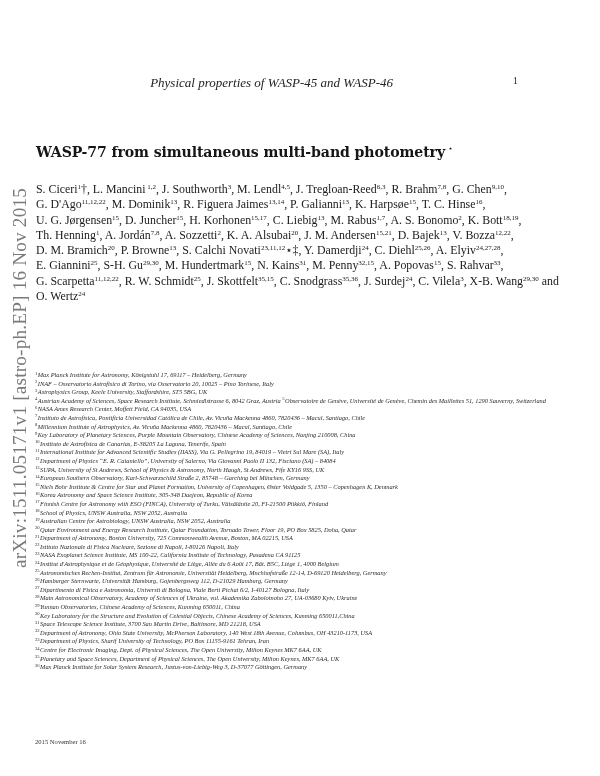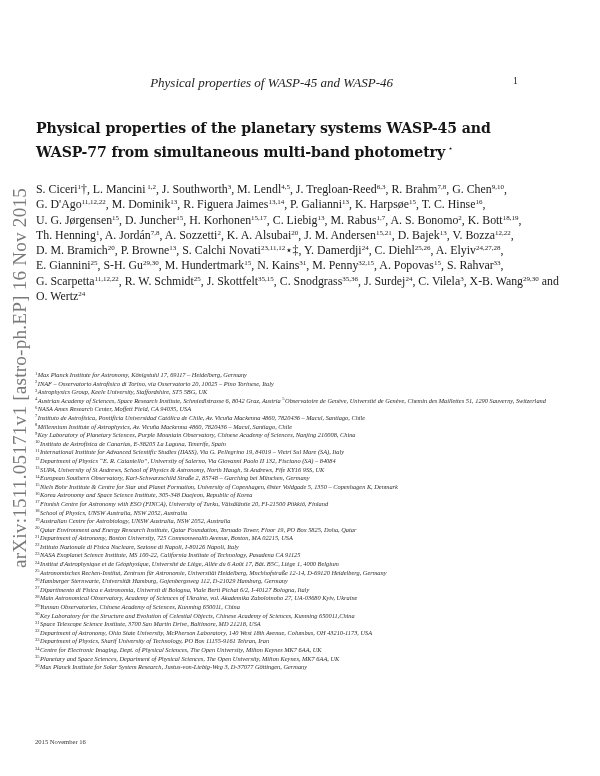--- a/index.html
+++ b/index.html
@@ -51,21 +51,21 @@
 <div>
 
   <div class="arxiv-stamp">
     <span>arXiv:1511.05171v1  [astro-ph.EP]  16 Nov 2015</span>
   </div>
 
   <div class="running-head">Physical properties of WASP-45 and WASP-46</div>
   <div class="page-number">1</div>
 
   <h1 class="title" style="margin:0;">
-    <span>Physical properties of the planetary systems WASP-45 and</span><br>
+    <br>
     <span>WASP-77 from simultaneous multi-band photometry</span><sup>⋆</sup>
   </h1>
 
   <div class="authors" id="authors"><span class="author"><span>S. Ciceri</span><sup>1</sup><span>†</span></span><span>, </span><span class="author"><span>L. Mancini</span><sup> 1,2</sup></span><span>, </span><span class="author"><span>J. Southworth</span><sup>3</sup></span><span>, </span><span class="author"><span>M. Lendl</span><sup>4,5</sup></span><span>, </span><span class="author"><span>J. Tregloan-Reed</span><sup>6,3</sup></span><span>, </span><span class="author"><span>R. Brahm</span><sup>7,8</sup></span><span>, </span><span class="author"><span>G. Chen</span><sup>9,10</sup></span><span>, </span><span class="author"><span>G. D'Ago</span><sup>11,12,22</sup></span><span>, </span><span class="author"><span>M. Dominik</span><sup>13</sup></span><span>, </span><span class="author"><span>R. Figuera Jaimes</span><sup>13,14</sup></span><span>, </span><span class="author"><span>P. Galianni</span><sup>13</sup></span><span>, </span><span class="author"><span>K. Harpsøe</span><sup>15</sup></span><span>, </span><span class="author"><span>T. C. Hinse</span><sup>16</sup></span><span>, </span><span class="author"><span>U. G. Jørgensen</span><sup>15</sup></span><span>, </span><span class="author"><span>D. Juncher</span><sup>15</sup></span><span>, </span><span class="author"><span>H. Korhonen</span><sup>15,17</sup></span><span>, </span><span class="author"><span>C. Liebig</span><sup>13</sup></span><span>, </span><span class="author"><span>M. Rabus</span><sup>1,7</sup></span><span>, </span><span class="author"><span>A. S. Bonomo</span><sup>2</sup></span><span>, </span><span class="author"><span>K. Bott</span><sup>18,19</sup></span><span>, </span><span class="author"><span>Th. Henning</span><sup>1</sup></span><span>, </span><span class="author"><span>A. Jordán</span><sup>7,8</sup></span><span>, </span><span class="author"><span>A. Sozzetti</span><sup>2</sup></span><span>, </span><span class="author"><span>K. A. Alsubai</span><sup>20</sup></span><span>, </span><span class="author"><span>J. M. Andersen</span><sup>15,21</sup></span><span>, </span><span class="author"><span>D. Bajek</span><sup>13</sup></span><span>, </span><span class="author"><span>V. Bozza</span><sup>12,22</sup></span><span>, </span><span class="author"><span>D. M. Bramich</span><sup>20</sup></span><span>, </span><span class="author"><span>P. Browne</span><sup>13</sup></span><span>, </span><span class="author"><span>S. Calchi Novati</span><sup>23,11,12</sup><span>⋆‡</span></span><span>, </span><span class="author"><span>Y. Damerdji</span><sup>24</sup></span><span>, </span><span class="author"><span>C. Diehl</span><sup>25,26</sup></span><span>, </span><span class="author"><span>A. Elyiv</span><sup>24,27,28</sup></span><span>, </span><span class="author"><span>E. Giannini</span><sup>25</sup></span><span>, </span><span class="author"><span>S-H. Gu</span><sup>29,30</sup></span><span>, </span><span class="author"><span>M. Hundertmark</span><sup>15</sup></span><span>, </span><span class="author"><span>N. Kains</span><sup>31</sup></span><span>, </span><span class="author"><span>M. Penny</span><sup>32,15</sup></span><span>, </span><span class="author"><span>A. Popovas</span><sup>15</sup></span><span>, </span><span class="author"><span>S. Rahvar</span><sup>33</sup></span><span>, </span><span class="author"><span>G. Scarpetta</span><sup>11,12,22</sup></span><span>, </span><span class="author"><span>R. W. Schmidt</span><sup>25</sup></span><span>, </span><span class="author"><span>J. Skottfelt</span><sup>35,15</sup></span><span>, </span><span class="author"><span>C. Snodgrass</span><sup>35,36</sup></span><span>, </span><span class="author"><span>J. Surdej</span><sup>24</sup></span><span>, </span><span class="author"><span>C. Vilela</span><sup>3</sup></span><span>, </span><span class="author"><span>X-B. Wang</span><sup>29,30</sup></span><span> and </span><span class="author"><span>O. Wertz</span><sup>24</sup></span></div>
 
   <div class="affiliations" id="affiliations">
       <div class="aff-line"><sup>1</sup><span>Max Planck Institute for Astronomy, Königstuhl 17, 69117 – Heidelberg, Germany</span></div>
       <div class="aff-line"><sup>2</sup><span>INAF – Osservatorio Astrofisico di Torino, via Osservatorio 20, 10025 – Pino Torinese, Italy</span></div>
       <div class="aff-line"><sup>3</sup><span>Astrophysics Group, Keele University, Staffordshire, ST5 5BG, UK</span></div>
       <div class="aff-line"><sup>4</sup><span>Austrian Academy of Sciences, Space Research Institute, Schmiedlstrasse 6, 8042 Graz, Austria</span> <sup>5</sup><span>Observatoire de Genève, Université de Genève, Chemin des Maillettes 51, 1290 Sauverny, Switzerland</span></div>

